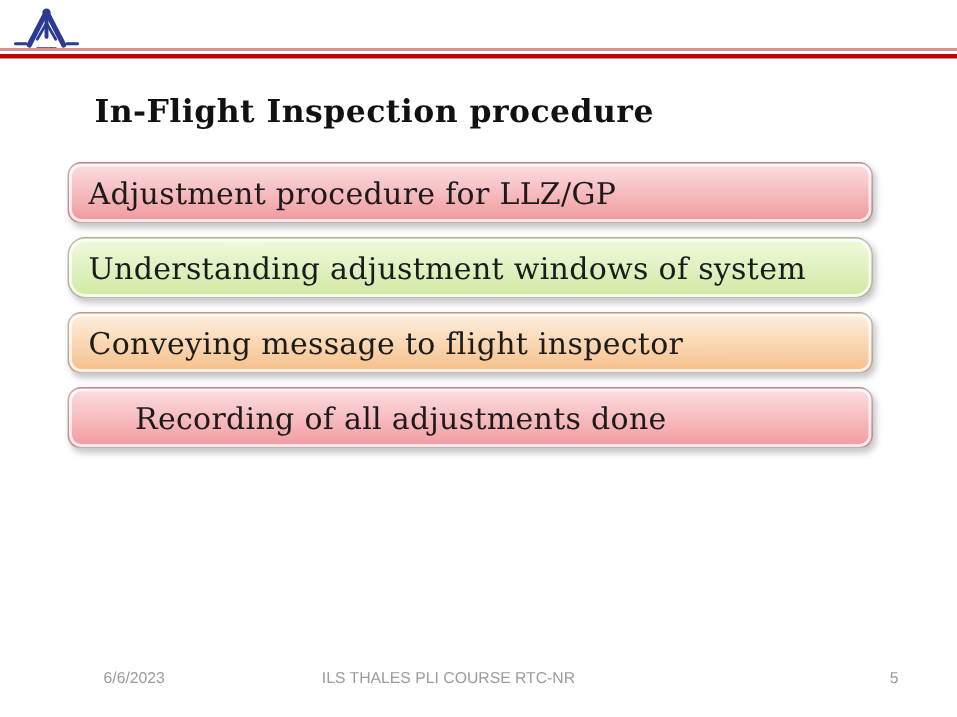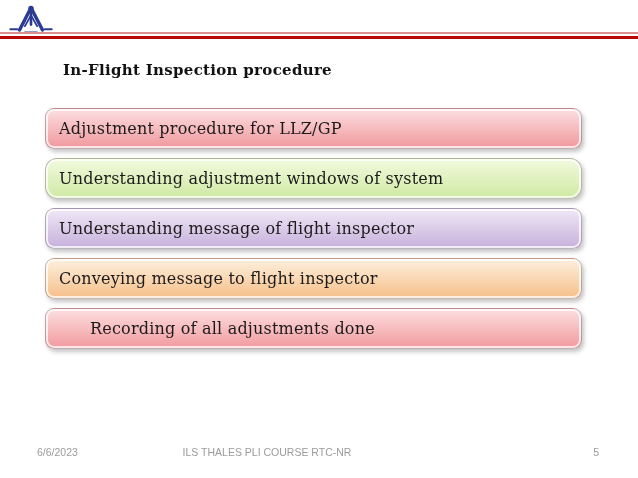--- a/index.html
+++ b/index.html
@@ -15,47 +15,47 @@
   
   .logo { position: absolute; left: 8px; top: 3px; width: 46px; height: 34px; }
 
   
   .rule-light { position: absolute; left: 0; top: 32px; width: 638px; height: 2px; }
   .rule-dark  { position: absolute; left: 0; top: 36px; width: 638px; height: 3px; }
 
   
   .title {
     position: absolute; left: 63px; top: 61px;
-    font-size: 15px; font-weight: bold; color: #111111;
+    font-size: 21px; font-weight: bold; color: #111111;
     letter-spacing: 0.3px; white-space: nowrap;
   }
 
   
   .boxes { position: absolute; left: 45px; top: 108px; width: 537px; }
   .box {
     box-sizing: border-box;
     width: 537px; height: 41px;
     margin-bottom: 9px;
     border-radius: 9px;
     border: 1px solid rgba(125, 115, 125, 0.45);
     box-shadow: inset 0 0 0 2px rgba(255,255,255,0.75),
                 2px 3px 4px rgba(110,110,110,0.40);
     display: flex; align-items: center;
     padding-left: 13px;
   }
   .box-label {
-    font-size: 16px; color: #1b1b1b; letter-spacing: 0.2px;
+    font-size: 20px; color: #1b1b1b; letter-spacing: 0.2px;
     white-space: nowrap;
   }
 
   
   .footer-item {
     position: absolute; top: 446px;
     font-family: "Liberation Sans", sans-serif;
-    font-size: 10.5px; color: #9b9b9b;
+    font-size: 10.5px; color: #9b9b9b; margin-left: 32px;
   }
   .footer-date   { left: 37px; }
   .footer-center { left: 0; width: 534px; text-align: center; }
   .footer-page   { right: 39px; }
 </style>
 </head>
 <body>
 
 <div class="slide">
 
@@ -81,23 +81,20 @@
 
   <div class="title">In-Flight Inspection procedure</div>
 
   <div class="boxes">
     <div class="box" style="background: linear-gradient(rgb(252, 223, 225), rgb(240, 152, 156));">
       <span class="box-label">Adjustment procedure for LLZ/GP</span>
     </div>
     <div class="box" style="background: linear-gradient(rgb(241, 250, 223), rgb(207, 233, 162)); border-radius: 12px;">
       <span class="box-label">Understanding adjustment windows of system</span>
     </div>
-    <div class="box" style="background: linear-gradient(rgb(239, 232, 245), rgb(199, 176, 220));">
-      <span class="box-label">Understanding message of flight inspector</span>
-    </div>
     <div class="box" style="background: linear-gradient(rgb(253, 240, 223), rgb(246, 191, 136));">
       <span class="box-label">Conveying message to flight inspector</span>
     </div>
     <div class="box" style="background: linear-gradient(rgb(252, 223, 225), rgb(242, 154, 158)); padding-left: 44px;">
       <span class="box-label">Recording of all adjustments done</span>
     </div>
   </div>
 
   <div class="footer-item footer-date">6/6/2023</div>
   <div class="footer-item footer-center">ILS THALES PLI COURSE RTC-NR</div>

